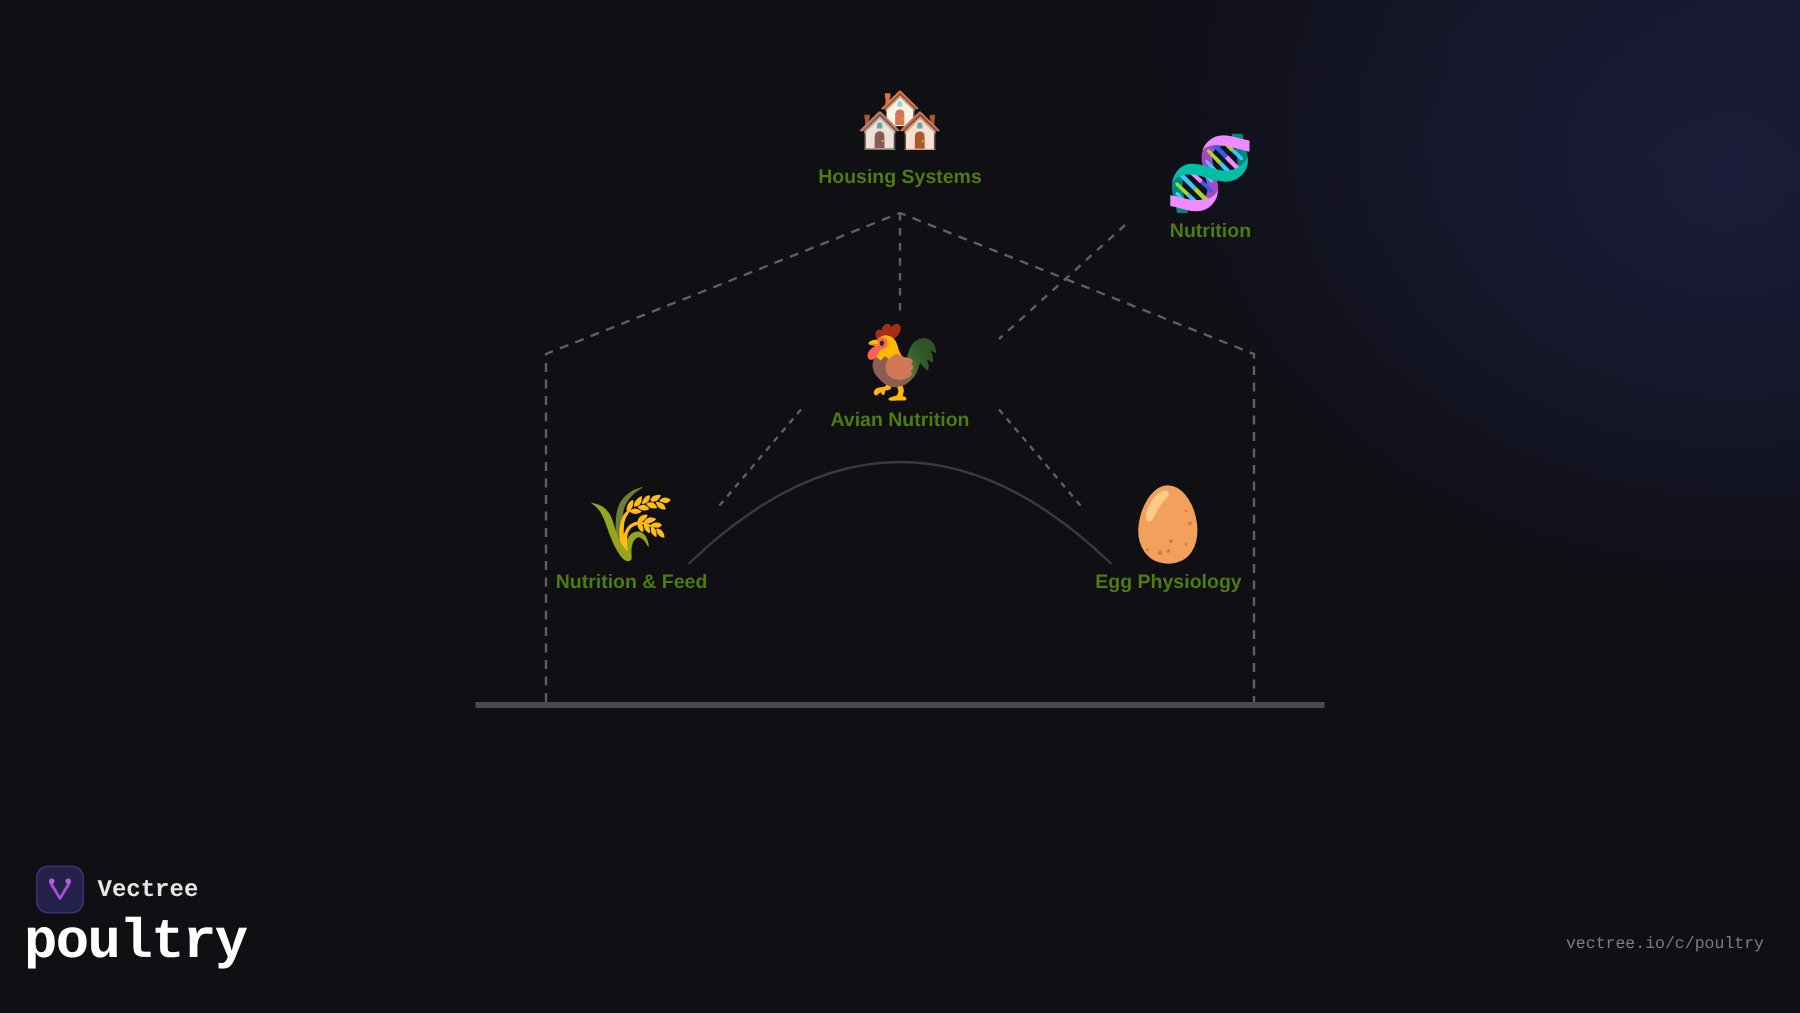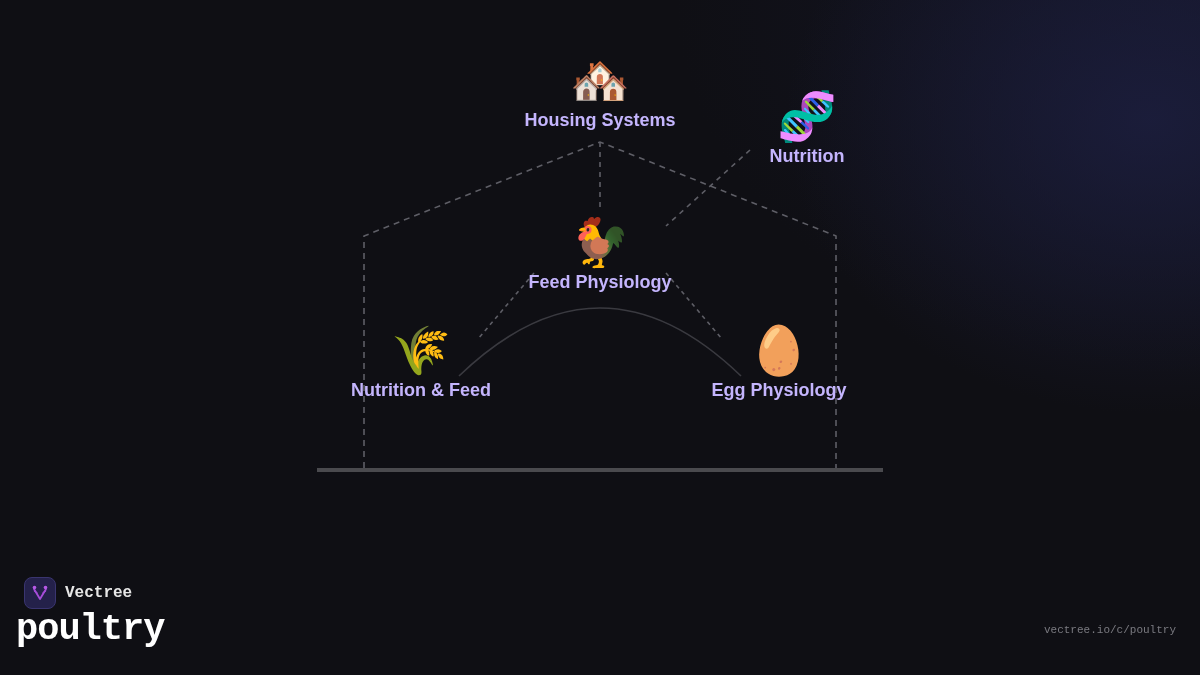--- a/index.html
+++ b/index.html
@@ -15,21 +15,21 @@
       radial-gradient(ellipse 700px 500px at 1200px 0px, rgba(24,26,52,0.6), rgba(24,26,52,0) 75%);
     pointer-events: none;
   }
   svg.lines { position: absolute; left: 0; top: 0; }
   .node { position: absolute; transform: translateX(-50%); text-align: center; }
   .node .emoji {
     display: block; font-size: 48px; line-height: 56px;
     font-family: "DejaVu Sans", sans-serif;
   }
   .node .label {
-    display: block; color: #c4b5fd; font-weight: bold; font-size: 18px;
+    display: block; color: #4d7c0f; font-weight: bold; font-size: 13px;
     white-space: nowrap; margin-top: 2px;
   }
   .brand { position: absolute; left: 24px; top: 577px; display: flex; align-items: center; }
   .brand-logo {
     width: 32px; height: 32px; border-radius: 8px;
     background: #24214a; border: 1px solid #3a3570;
     box-sizing: border-box; display: flex; align-items: center; justify-content: center;
   }
   .brand-name {
     margin-left: 9px; color: #e6e6e6; font-weight: bold; font-size: 16px;
@@ -72,21 +72,21 @@
   <span class="label">Housing Systems</span>
 </div>
 
 <div class="node" style="left:807px; top:88px;">
   <span class="emoji">🧬</span>
   <span class="label">Nutrition</span>
 </div>
 
 <div class="node" style="left:600px; top:214px;">
   <span class="emoji">🐓</span>
-  <span class="label">Feed Physiology</span>
+  <span class="label">Avian Nutrition</span>
 </div>
 
 <div class="node" style="left:421px; top:322px;">
   <span class="emoji">🌾</span>
   <span class="label">Nutrition &amp; Feed</span>
 </div>
 
 <div class="node" style="left:779px; top:322px;">
   <span class="emoji">🥚</span>
   <span class="label">Egg Physiology</span>

